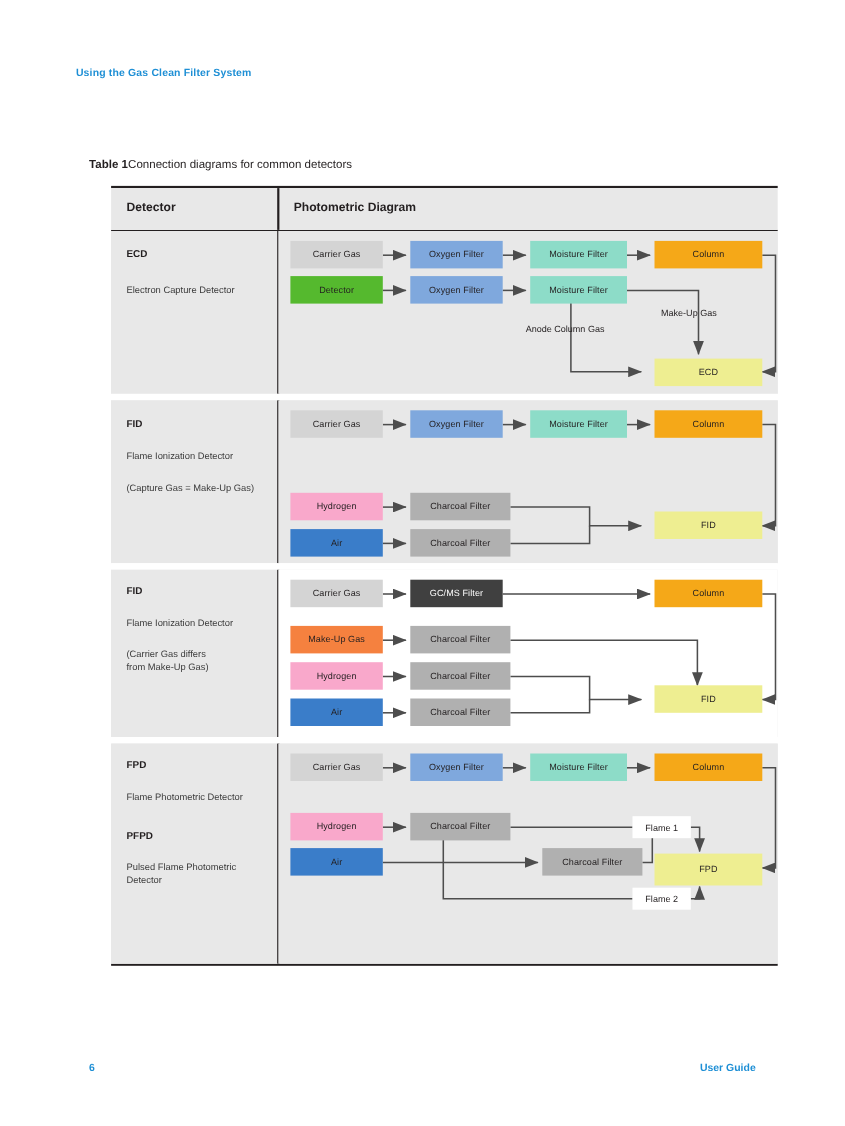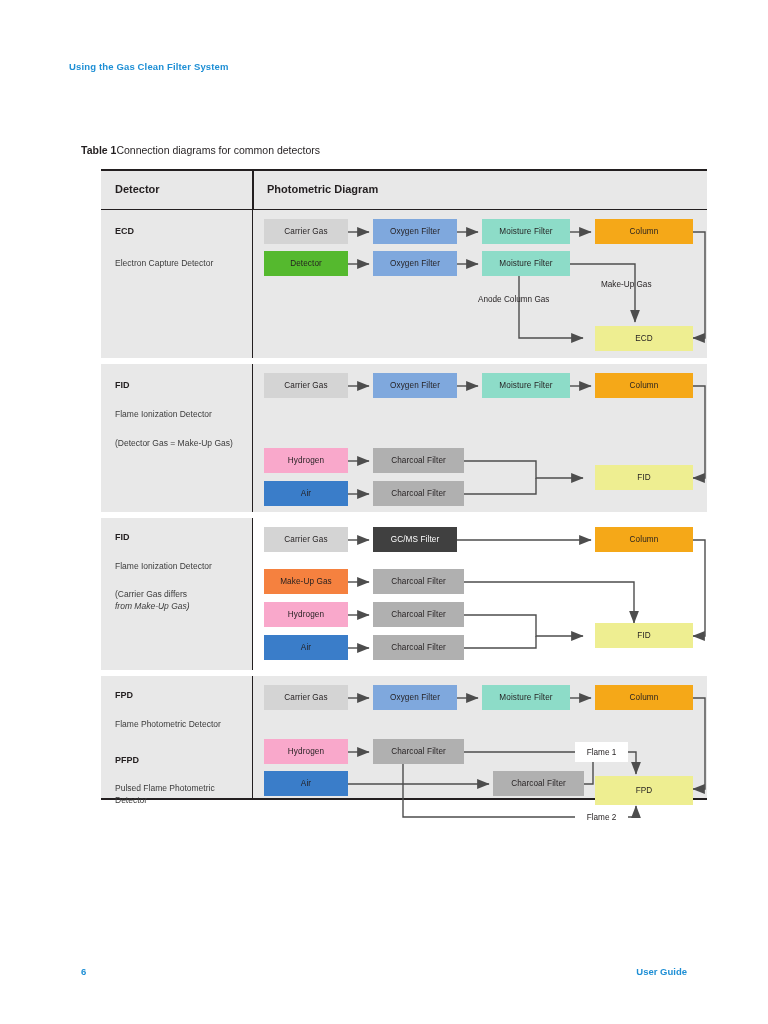--- a/index.html
+++ b/index.html
@@ -253,21 +253,21 @@
       </div>
     </div>
   </div>
 
   <div class="row gap"></div>
 
   <div class="row" style="height:148px;">
     <div class="left-cell">
       <div class="lbl-strong" style="top:16px;">FID</div>
       <div class="lbl-normal" style="top:44px;">Flame Ionization Detector</div>
-      <div class="lbl-normal" style="top:73px;">(Detector Gas = Make-Up Gas)</div>
+      <div class="lbl-normal" style="top:73px;">(Capture Gas = Make-Up Gas)</div>
     </div>
     <div class="vdiv"></div>
     <div class="right-cell shade">
       <div class="dg">
 
         <svg width="455" height="148">
           <g stroke="#4d4d4d" stroke-width="1.4" fill="none">
             <line x1="95" y1="22" x2="116" y2="22" marker-end="url(#ar)"></line>
             <line x1="204" y1="22" x2="225" y2="22" marker-end="url(#ar)"></line>
             <line x1="317" y1="22" x2="338" y2="22" marker-end="url(#ar)"></line>
@@ -297,21 +297,21 @@
     </div>
   </div>
 
   <div class="row gap"></div>
 
   <div class="row" style="height:152px;">
     <div class="left-cell">
       <div class="lbl-strong" style="top:14px;">FID</div>
       <div class="lbl-normal" style="top:42px;">Flame Ionization Detector</div>
       <div class="lbl-normal" style="top:70px;">(Carrier Gas differs</div>
-      <div class="lbl-normal" style="top:82px;font-style:italic;">from Make-Up Gas)</div>
+      <div class="lbl-normal" style="top:82px;">from Make-Up Gas)</div>
     </div>
     <div class="vdiv"></div>
     <div class="right-cell white">
       <div class="dg">
 
         <svg width="455" height="152">
           <g stroke="#4d4d4d" stroke-width="1.4" fill="none">
 
             <line x1="95" y1="22" x2="116" y2="22" marker-end="url(#ar)"></line>
 
@@ -344,21 +344,21 @@
         <div class="nodebox" style="left:11px; top:117px; width:84px; height:25px; background:#3a7dc9;">Air</div>
         <div class="nodebox" style="left:120px; top:117px; width:91px; height:25px; background:#b0b0b0;">Charcoal Filter</div>
 
         <div class="nodebox" style="left:342px; top:105px; width:98px; height:25px; background:#eeee91;">FID</div>
       </div>
     </div>
   </div>
 
   <div class="row gap"></div>
 
-  <div class="row" style="height:122px;">
+  <div class="row" style="height:200px;">
     <div class="left-cell">
       <div class="lbl-strong" style="top:14px;">FPD</div>
       <div class="lbl-normal" style="top:42px;">Flame Photometric Detector</div>
       <div class="lbl-strong" style="top:79px;">PFPD</div>
       <div class="lbl-normal" style="top:106px;">Pulsed Flame Photometric</div>
       <div class="lbl-normal" style="top:118px;">Detector</div>
     </div>
     <div class="vdiv"></div>
     <div class="right-cell shade">
       <div class="dg">

